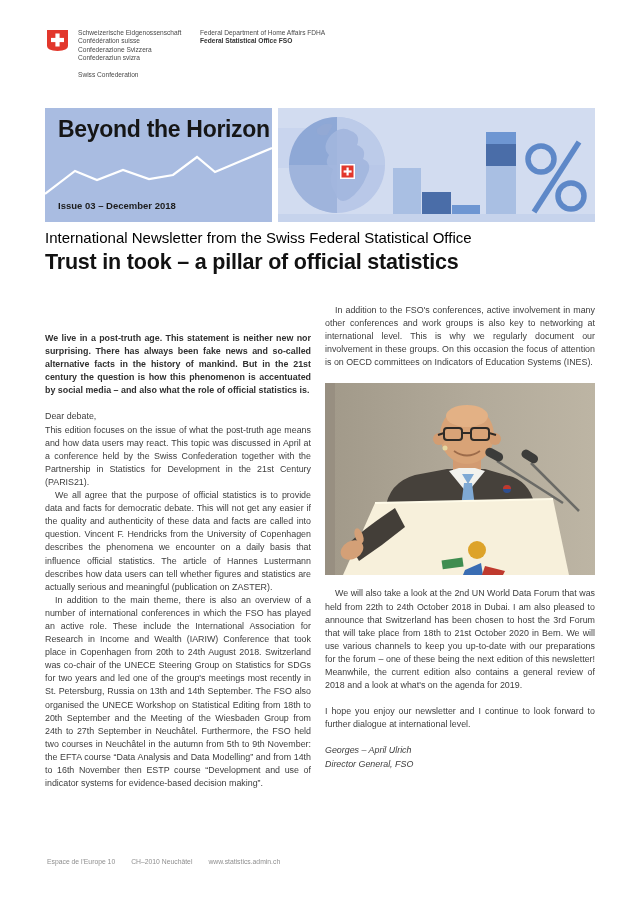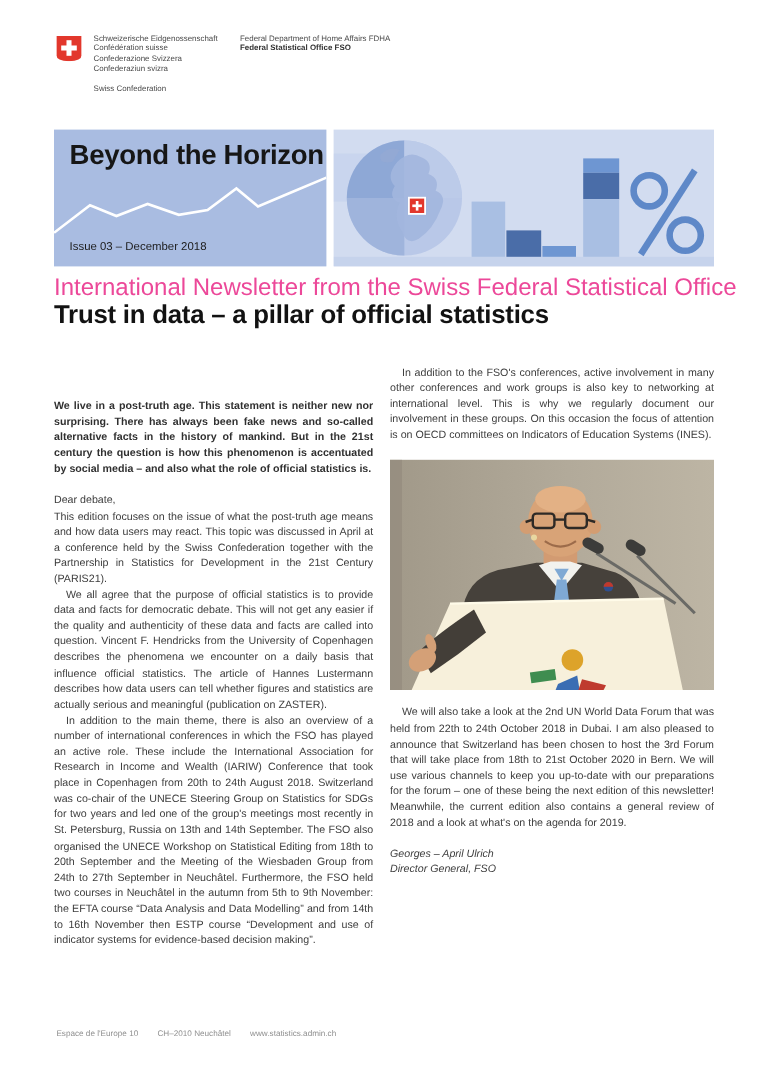--- a/index.html
+++ b/index.html
@@ -13,25 +13,25 @@
   .confed .gap{height:8px;}
   .dept{position:absolute;left:153px;top:0;font-size:6.6px;line-height:8.4px;color:#4a4a4a;}
   .dept .b{font-weight:bold;color:#333;}
 
   
   .banner{position:absolute;left:45px;top:108px;width:532px;height:114px;}
   .banner-left{position:absolute;left:0;top:0;width:227px;height:114px;background:#a9bce1;}
   .banner-right{position:absolute;left:233px;top:0;width:317px;height:114px;background:#d2dcf0;}
   .banner-title{position:absolute;left:13px;top:8px;font-size:23px;font-weight:bold;
                 color:#161616;letter-spacing:-0.3px;}
-  .banner-issue{position:absolute;left:13px;bottom:11px;font-size:9.5px;font-weight:normal;color:#1c1c1c;}
+  .banner-issue{position:absolute;left:13px;bottom:11px;font-size:9.5px;font-weight:bold;color:#1c1c1c;}
   .banner-left svg,.banner-right svg{position:absolute;left:0;top:0;}
 
   
-  .kicker{position:absolute;left:45px;top:229px;font-size:20px;color:#ec4899;}
+  .kicker{position:absolute;left:45px;top:229px;font-size:15px;color:#000000;}
   .headline{position:absolute;left:45px;top:250px;font-size:21.5px;font-weight:bold;color:#121212;
             letter-spacing:-0.2px;}
 
   
   .columns{position:absolute;left:45px;top:304px;width:550px;display:flex;gap:14px;}
   .col{width:268px;font-size:8.9px;line-height:13.1px;text-align:justify;color:#3d3d3d;}
   .col p{margin:0;}
   .col p.lead{font-weight:bold;color:#303030;margin-bottom:13px;margin-top:28px;}
   .col p.ind{text-indent:10px;}
   .col p.sp{margin-top:13px;}
@@ -111,21 +111,21 @@
         <g stroke="#5e88c8" stroke-width="5.5" fill="none">
           <circle cx="263" cy="51" r="13"></circle>
           <circle cx="293" cy="88" r="13"></circle>
           <line x1="301" y1="34" x2="256" y2="104"></line>
         </g>
       </svg>
     </div>
   </div>
 
   <div class="kicker">International Newsletter from the Swiss Federal Statistical Office</div>
-  <div class="headline">Trust in data – a pillar of official statistics</div>
+  <div class="headline">Trust in took – a pillar of official statistics</div>
 
   <div class="columns">
     <div class="col">
       <p class="lead">We live in a post-truth age. This statement is neither new nor surprising. There has always been fake news and so-called alternative facts in the history of mankind. But in the 21st century the question is how this phenomenon is accentuated by social media – and also what the role of official statistics is.</p>
       <p>Dear debate,</p>
       <p>This edition focuses on the issue of what the post-truth age means and how data users may react. This topic was discussed in April at a conference held by the Swiss Confederation together with the Partnership in Statistics for Development in the 21st Century (PARIS21).</p>
       <p class="ind">We all agree that the purpose of official statistics is to provide data and facts for democratic debate. This will not get any easier if the quality and authenticity of these data and facts are called into question. Vincent F. Hendricks from the University of Copenhagen describes the phenomena we encounter on a daily basis that influence official statistics. The article of Hannes Lustermann describes how data users can tell whether figures and statistics are actually serious and meaningful (publication on ZASTER).</p>
       <p class="ind">In addition to the main theme, there is also an overview of a number of international conferences in which the FSO has played an active role. These include the International Association for Research in Income and Wealth (IARIW) Conference that took place in Copenhagen from 20th to 24th August 2018. Switzerland was co-chair of the UNECE Steering Group on Statistics for SDGs for two years and led one of the group's meetings most recently in St. Petersburg, Russia on 13th and 14th September. The FSO also organised the UNECE Workshop on Statistical Editing from 18th to 20th September and the Meeting of the Wiesbaden Group from 24th to 27th September in Neuchâtel. Furthermore, the FSO held two courses in Neuchâtel in the autumn from 5th to 9th November: the EFTA course “Data Analysis and Data Modelling” and from 14th to 16th November then ESTP course “Development and use of indicator systems for evidence-based decision making”.</p>
     </div>
     <div class="col" style="width:270px;">
@@ -184,20 +184,21 @@
           <g>
             <line x1="238" y1="120" x2="172" y2="78" stroke="#6a6a66" stroke-width="2.5"></line>
             <rect x="160" y="67" width="19" height="9" rx="4.5" fill="#3c3c3a" transform="rotate(28 169 71)"></rect>
             <line x1="254" y1="128" x2="206" y2="80" stroke="#6a6a66" stroke-width="2.5"></line>
             <rect x="196" y="69" width="18" height="9" rx="4.5" fill="#3c3c3a" transform="rotate(32 205 73)"></rect>
           </g>
         </svg>
       </div>
 
       <p class="ind">We will also take a look at the 2nd UN World Data Forum that was held from 22th to 24th October 2018 in Dubai. I am also pleased to announce that Switzerland has been chosen to host the 3rd Forum that will take place from 18th to 21st October 2020 in Bern. We will use various channels to keep you up-to-date with our preparations for the forum – one of these being the next edition of this newsletter! Meanwhile, the current edition also contains a general review of 2018 and a look at what's on the agenda for 2019.</p>
+      <p class="sp">I hope you enjoy our newsletter and I continue to look forward to further dialogue at international level.</p>
       <div class="sig">
         <div>Georges – April Ulrich</div>
         <div>Director General, FSO</div>
       </div>
     </div>
   </div>
 
   <div class="footer">
     <span>Espace de l'Europe 10</span>
     <span>CH–2010 Neuchâtel</span>

